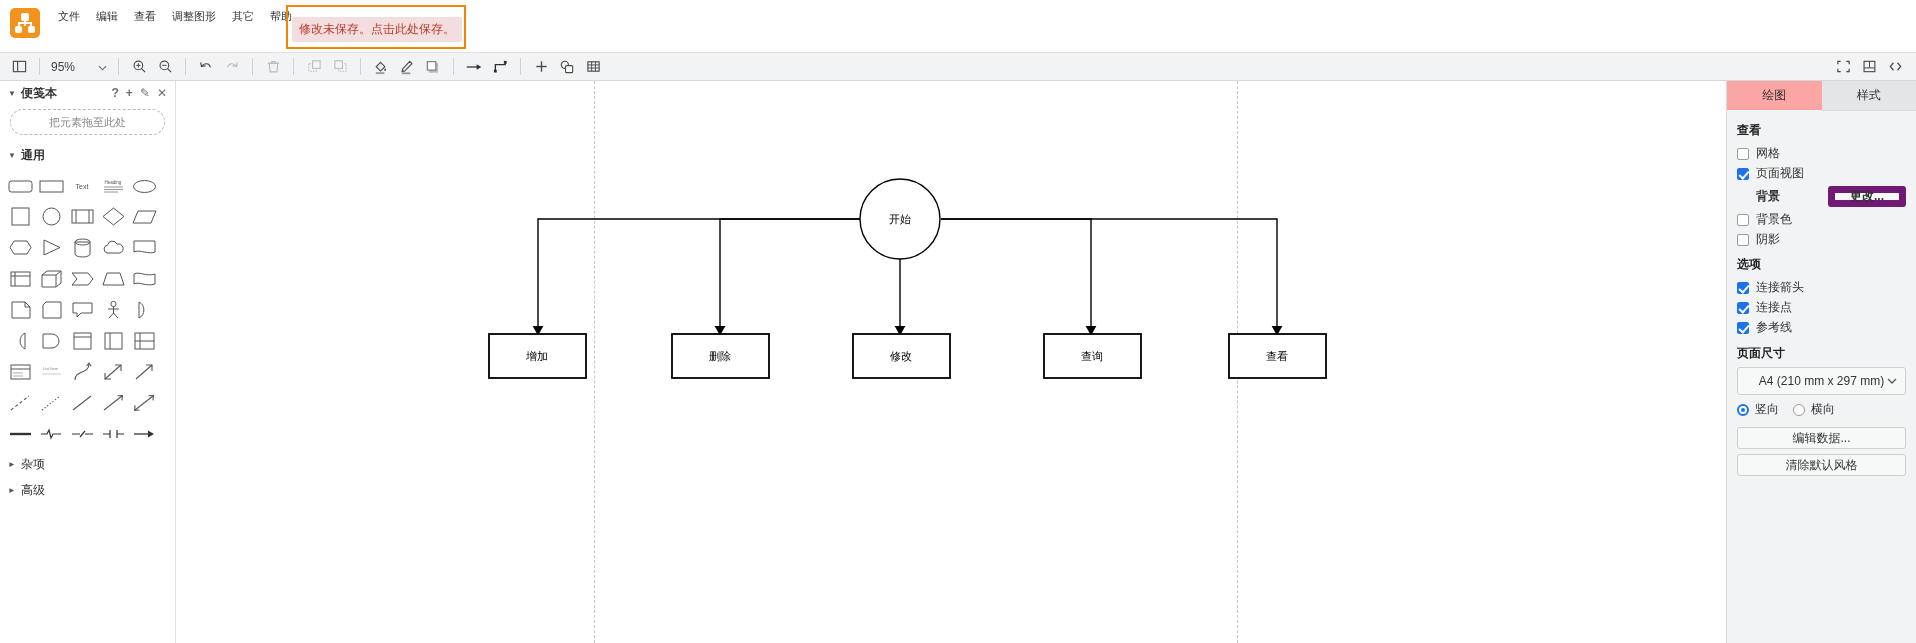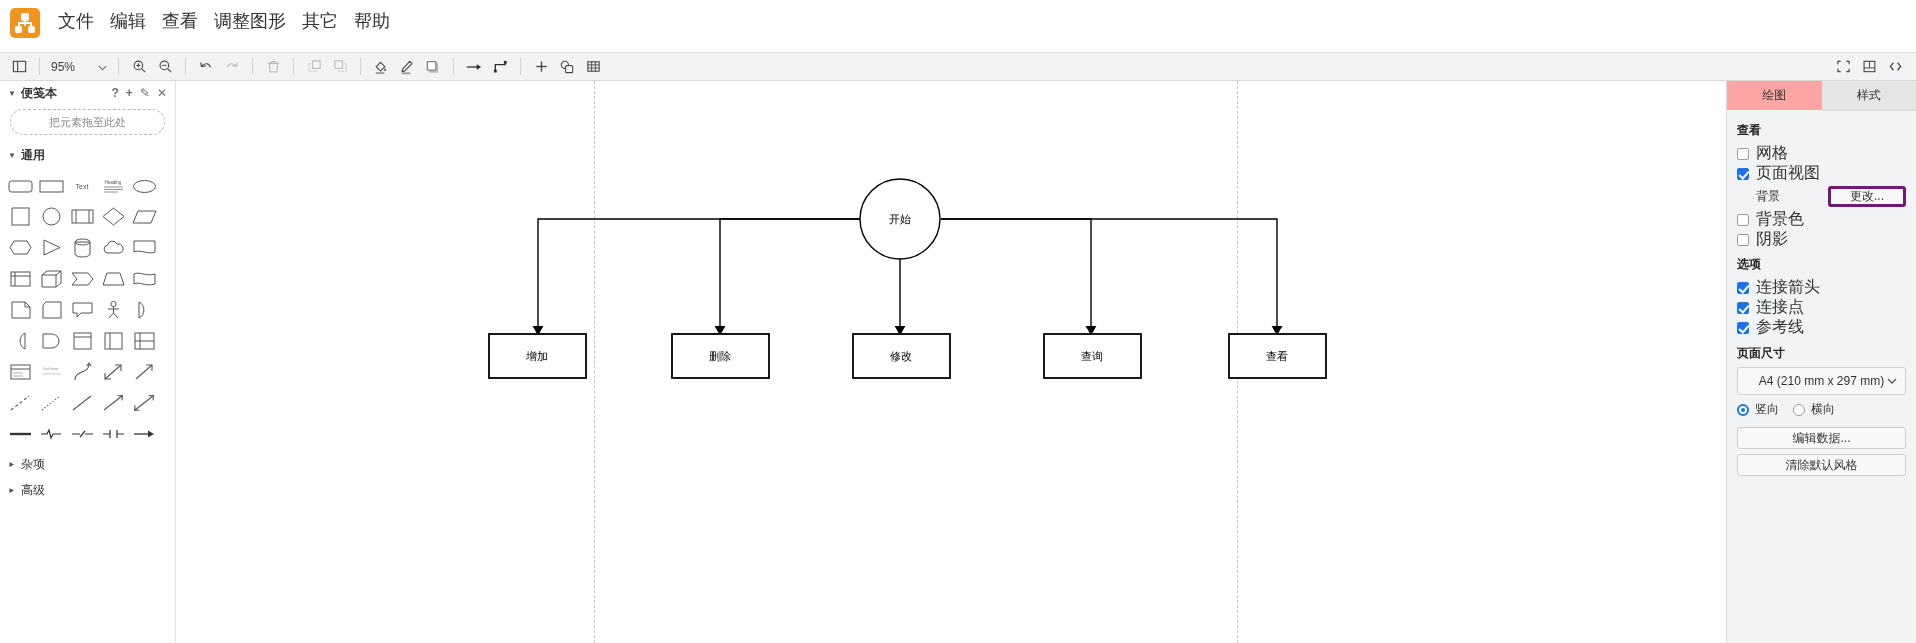--- a/index.html
+++ b/index.html
@@ -38,21 +38,21 @@
   .app-logo .e-l   { width: 2px; height: 5px; left: 8px;  top: 14px; }
   .app-logo .e-r   { width: 2px; height: 5px; left: 20px; top: 14px; }
 
   .title-block { display: flex; flex-direction: column; margin-top: 4px; }
   .doc-title {
     font-size: 17px; color: #2d2d2d; line-height: 22px; padding-left: 2px;
     white-space: nowrap;
   }
   .menubar { display: flex; gap: 0px; margin-top: 2px; }
   .menu-item {
-    font-size: 18px; color: #333333;
+    font-size: 11px; color: #333333;
     padding: 3px 8px;
     cursor: default;
     white-space: nowrap;
   }
 
   .save-warning-wrap {
     position: absolute;
     left: 286px; top: 5px;
     width: 180px; height: 44px;
     border: 2px solid #f08705;
@@ -201,27 +201,27 @@
     background: #fff; margin-right: 7px; flex: 0 0 12px;
     position: relative;
   }
   .rrow .cb.checked { background: #1a73e8; border-color: #1a73e8; }
   .rrow .cb.checked::after {
     content: ""; position: absolute;
     left: 3px; top: 0px; width: 4px; height: 8px;
     border: solid #fff; border-width: 0 2px 2px 0;
     transform: rotate(42deg);
   }
-  .rrow .rlabel { font-size: 16px; color: #333; }
-  .rrow-inline { display: flex; align-items: center; height: 24px; margin-bottom: 2px; }
+  .rrow .rlabel { font-size: 12px; color: #333; }
+  .rrow-inline { display: flex; align-items: center; height: 24px; margin-bottom: 2px; font-weight: bold; }
   .rrow-inline .sub-label { margin-left: 19px; font-size: 12px; color: #333; }
   .btn-sm {
     margin-left: auto;
     min-width: 78px; height: 21px;
-    background: #f7f8f8; border: 3px solid #701a75; border-radius: 3px;
+    background: #f7f8f8; border: 7px solid #701a75; border-radius: 3px;
     font-size: 12px; color: #333;
     display: flex; align-items: center; justify-content: center;
     cursor: default;
   }
   .rselect {
     width: 100%; height: 28px;
     background: #f7f8f8; border: 1px solid #cfcfcf; border-radius: 3px;
     font-size: 12px; color: #333;
     display: flex; align-items: center; justify-content: center;
     position: relative;
@@ -266,20 +266,23 @@
   <div class="title-block">
     <div class="menubar">
       <div class="menu-item">文件</div>
       <div class="menu-item">编辑</div>
       <div class="menu-item">查看</div>
       <div class="menu-item">调整图形</div>
       <div class="menu-item">其它</div>
       <div class="menu-item">帮助</div>
     </div>
   </div>
+  <div class="save-warning-wrap">
+    <div class="save-warning">修改未保存。点击此处保存。</div>
+  </div>
 </div>
 
 <div class="toolbar">
 
   <div class="tb-btn">
     <svg width="15" height="15" viewBox="0 0 16 16">
         <rect x="1.5" y="2.5" width="13" height="11" fill="none" stroke="#4a4a4a" stroke-width="1.2"></rect>
         <line x1="6" y1="2.5" x2="6" y2="13.5" stroke="#4a4a4a" stroke-width="1.2"></line>
       </svg>
   </div>

